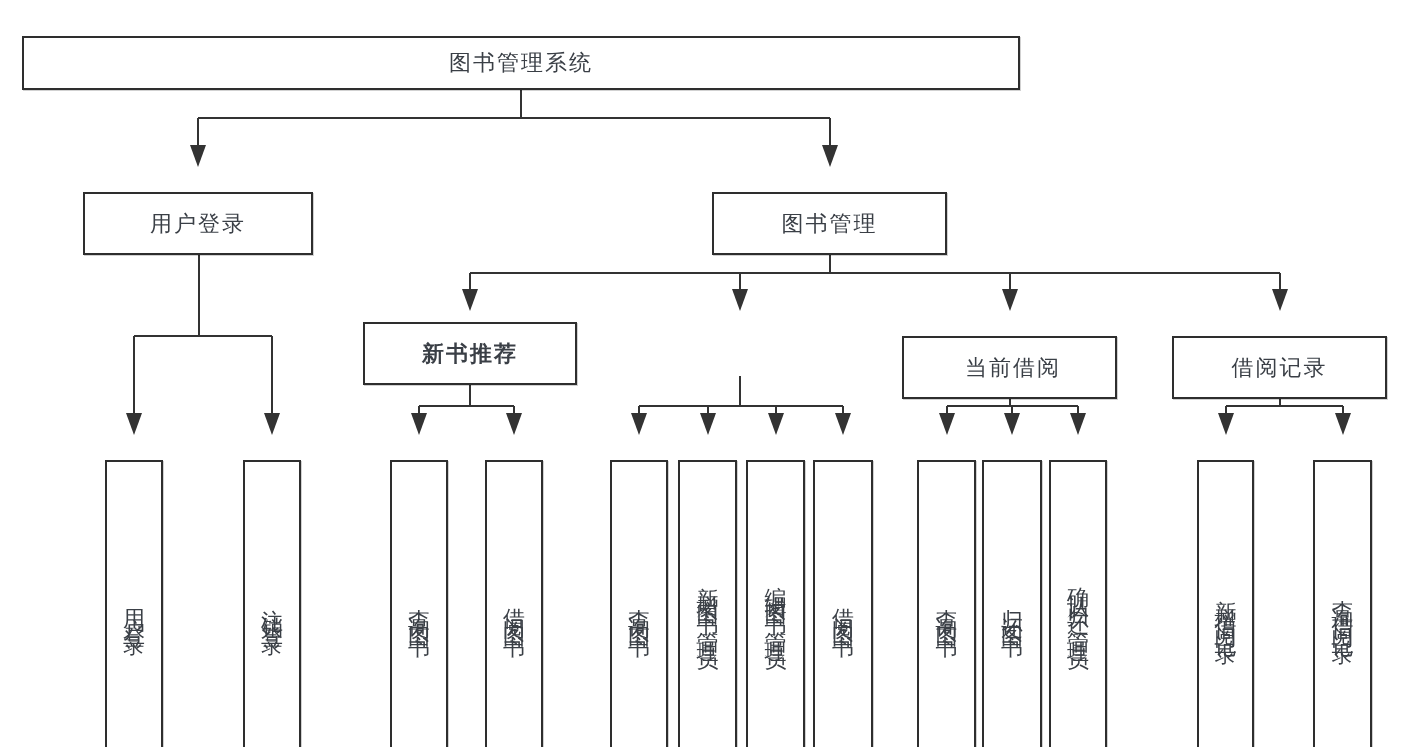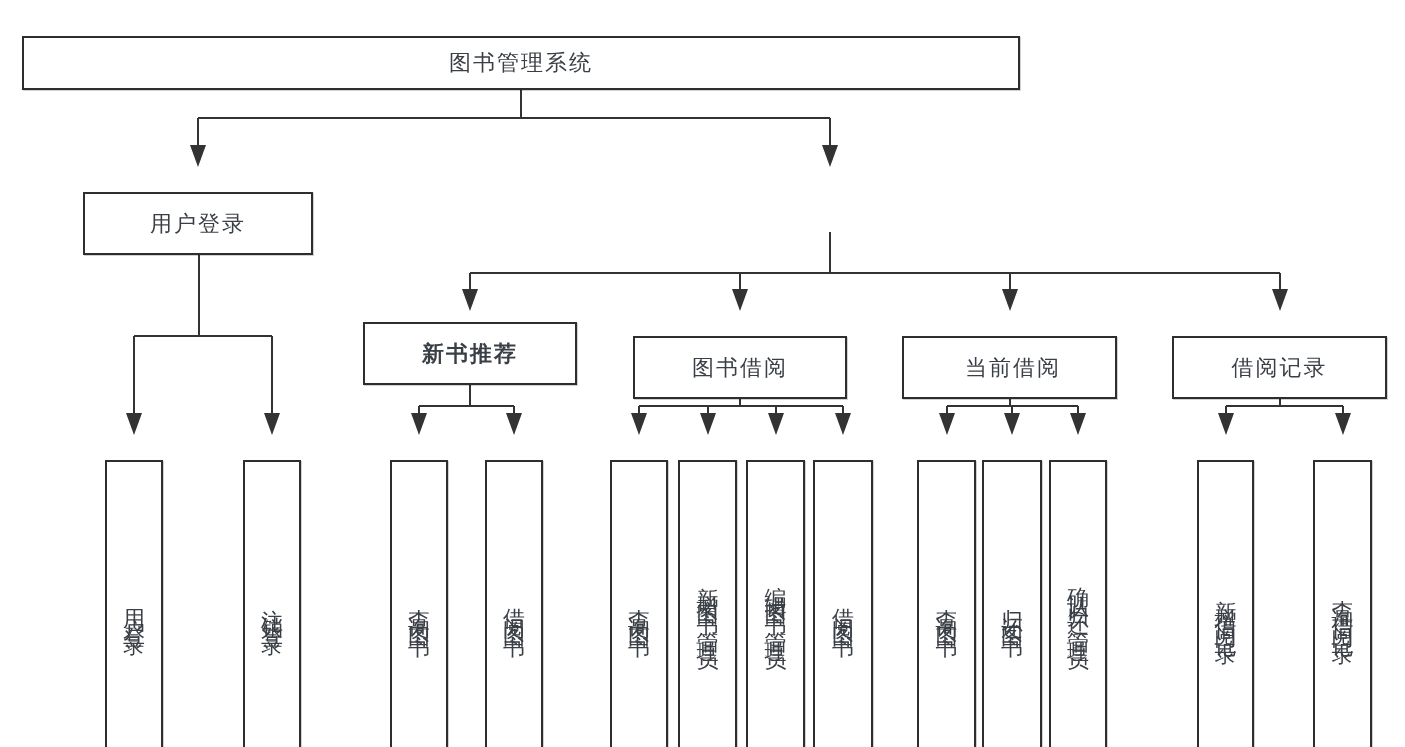--- a/index.html
+++ b/index.html
@@ -83,23 +83,23 @@
       <polygon points="1070,413 1086,413 1078,435"></polygon>
 
       <polygon points="1218,413 1234,413 1226,435"></polygon>
       <polygon points="1335,413 1351,413 1343,435"></polygon>
     </g>
   </svg>
 
   <div class="node" style="left:22px;top:13px;width:998px;height:54px;">图书管理系统</div>
 
   <div class="node" style="left:83px;top:169px;width:230px;height:63px;">用户登录</div>
+  <div class="node" style="left:712px;top:169px;width:235px;height:63px;">图书管理</div>
 
   <div class="node" style="left:363px;top:299px;width:214px;height:63px;font-weight:bold;">新书推荐</div>
-  <div class="node" style="left:633px;top:313px;width:214px;height:63px;">图书借阅</div>
   <div class="node" style="left:902px;top:313px;width:215px;height:63px;padding-left:7px;">当前借阅</div>
   <div class="node" style="left:1172px;top:313px;width:215px;height:63px;">借阅记录</div>
 
   <div class="node leaf" style="left:105px;top:437px;width:58px;height:297px;">用户登录</div>
   <div class="node leaf" style="left:243px;top:437px;width:58px;height:297px;">注销登录</div>
 
   <div class="node leaf" style="left:390px;top:437px;width:58px;height:298px;">查询图书</div>
   <div class="node leaf" style="left:485px;top:437px;width:58px;height:298px;">借阅图书</div>
 
   <div class="node leaf" style="left:610px;top:437px;width:58px;height:298px;">查询图书</div>

